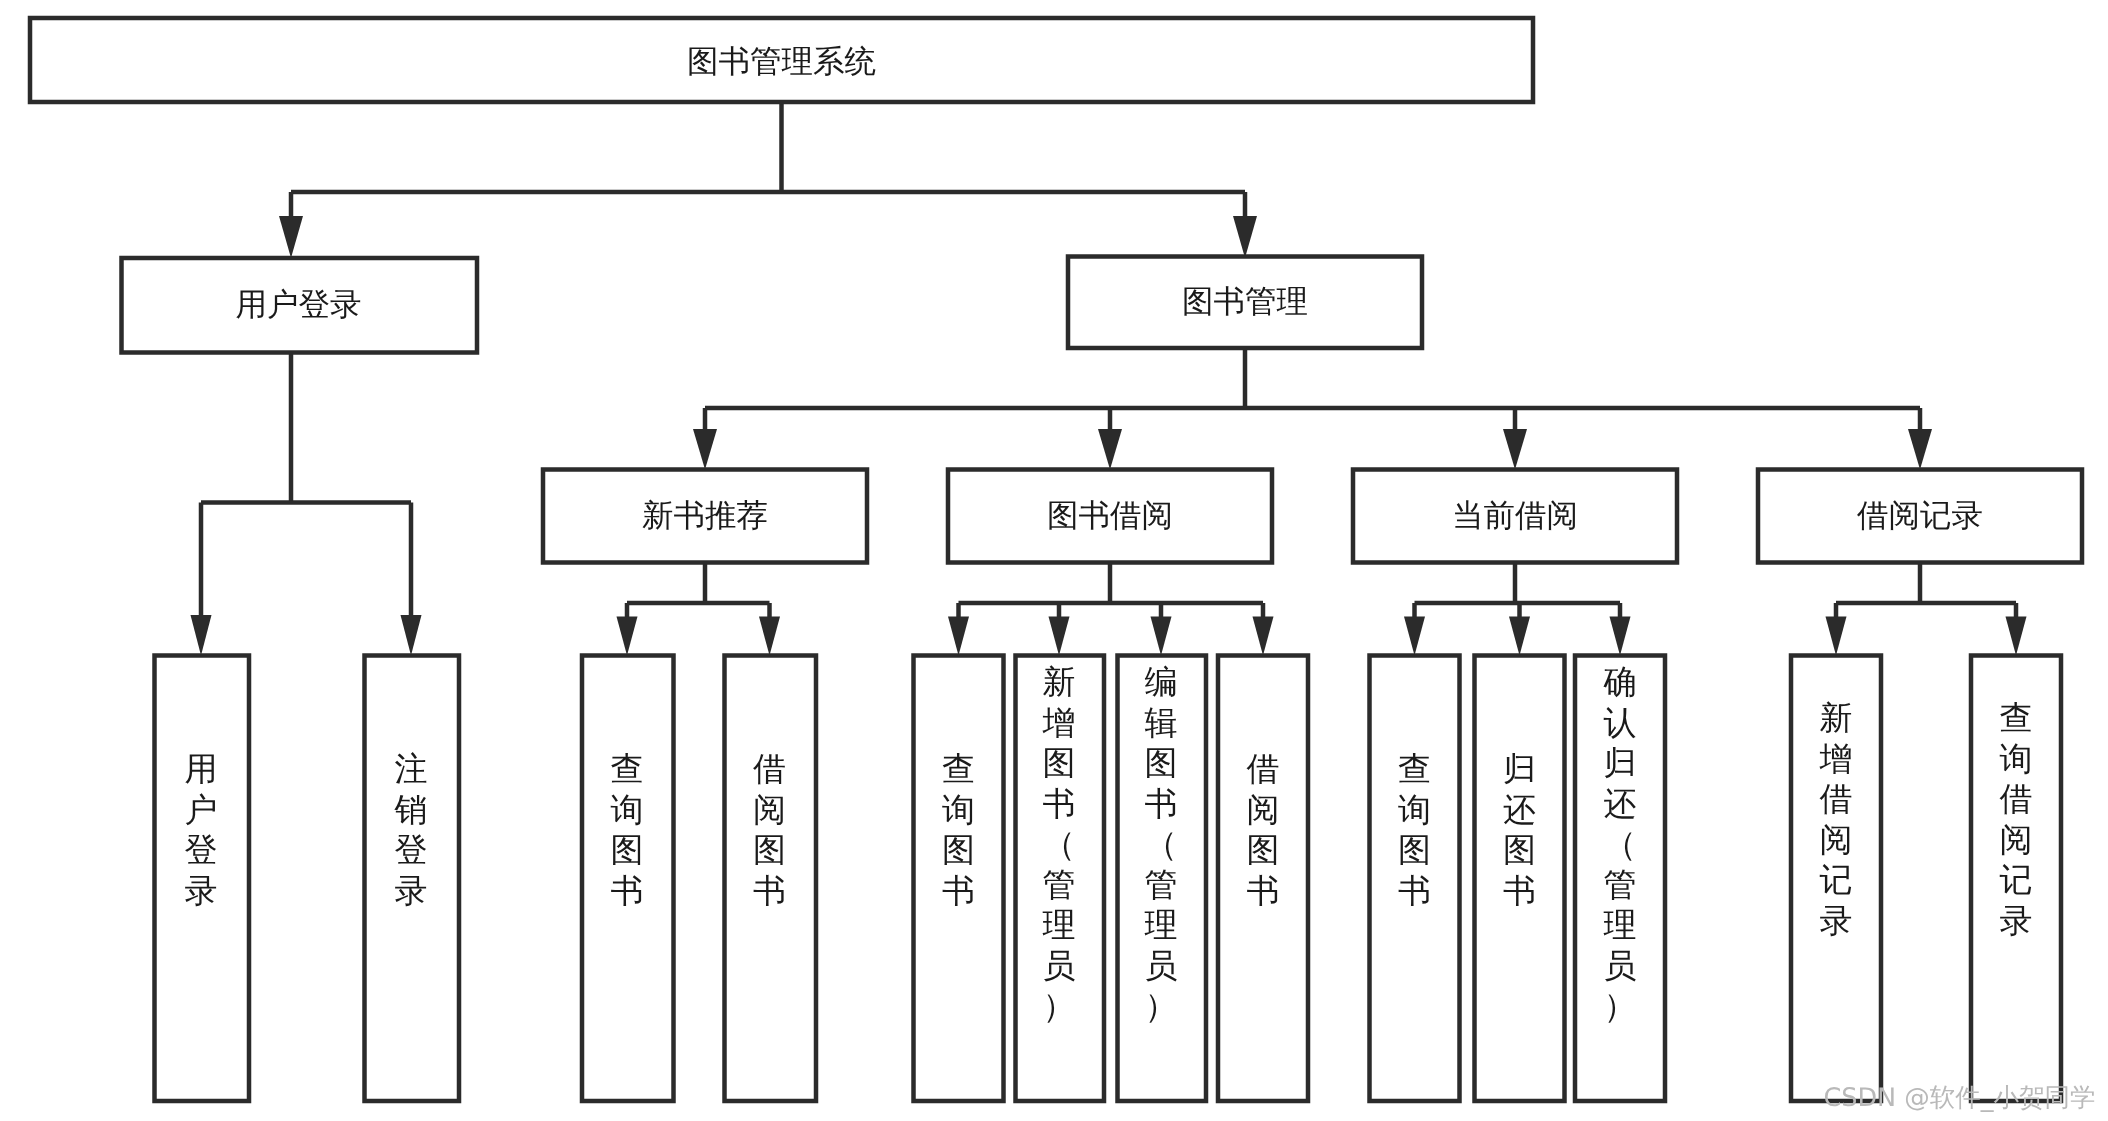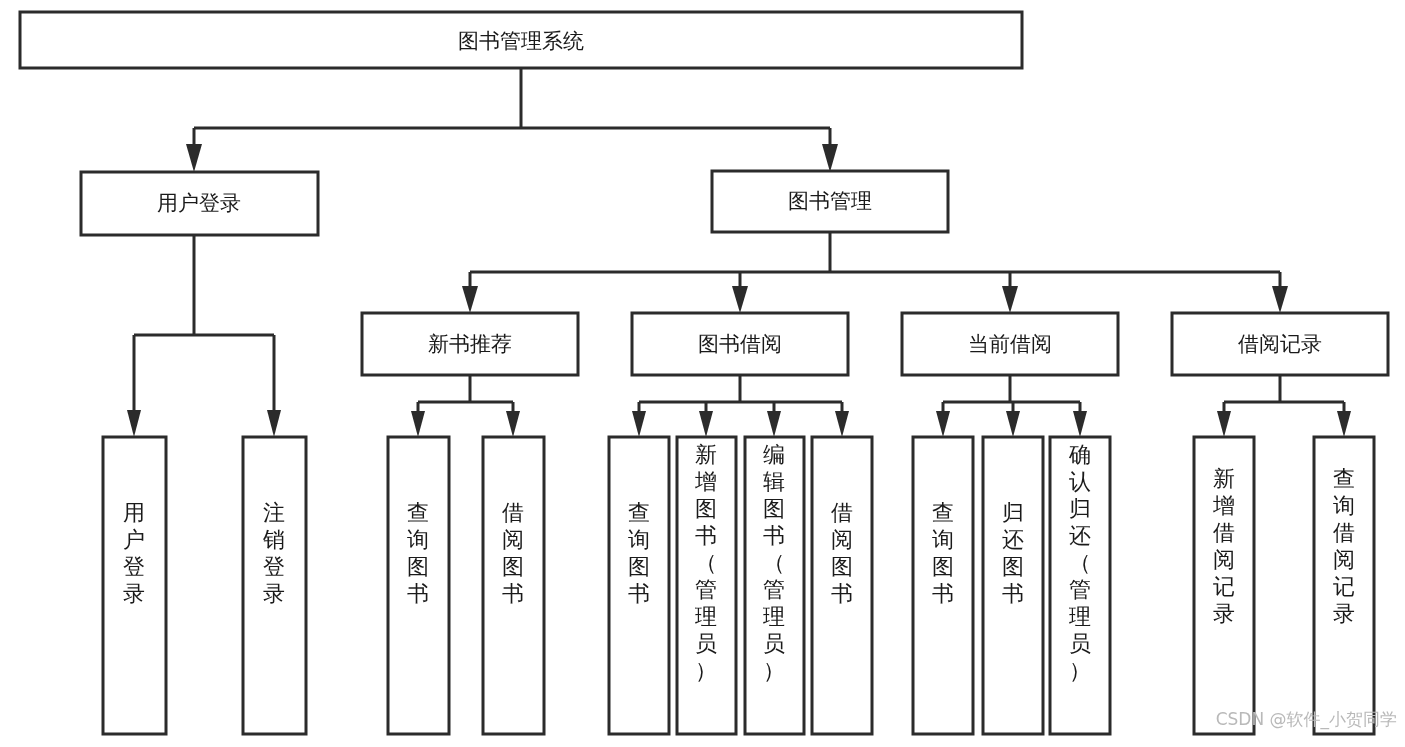--- a/index.html
+++ b/index.html
@@ -17,21 +17,21 @@
     font-family:"DejaVu Sans","Liberation Sans",sans-serif;
     font-size:21px;fill:#1a1a1a;
     text-anchor:middle;dominant-baseline:middle;
   }
   .leaf-label{
     font-family:"DejaVu Sans","Liberation Sans",sans-serif;
     font-size:22px;fill:#1a1a1a;
     text-anchor:middle;
   }
   .watermark{
-    position:absolute;right:8px;bottom:16px;
+    position:absolute;right:8px;bottom:4px;
     font-family:"DejaVu Sans","Liberation Sans",sans-serif;
     font-size:17px;color:#b9b9b9;
     white-space:nowrap;pointer-events:none;
   }
 </style>
 </head>
 <body>
 
 <svg id="diagram" viewBox="0 0 1405 747" xmlns="http://www.w3.org/2000/svg">
 

